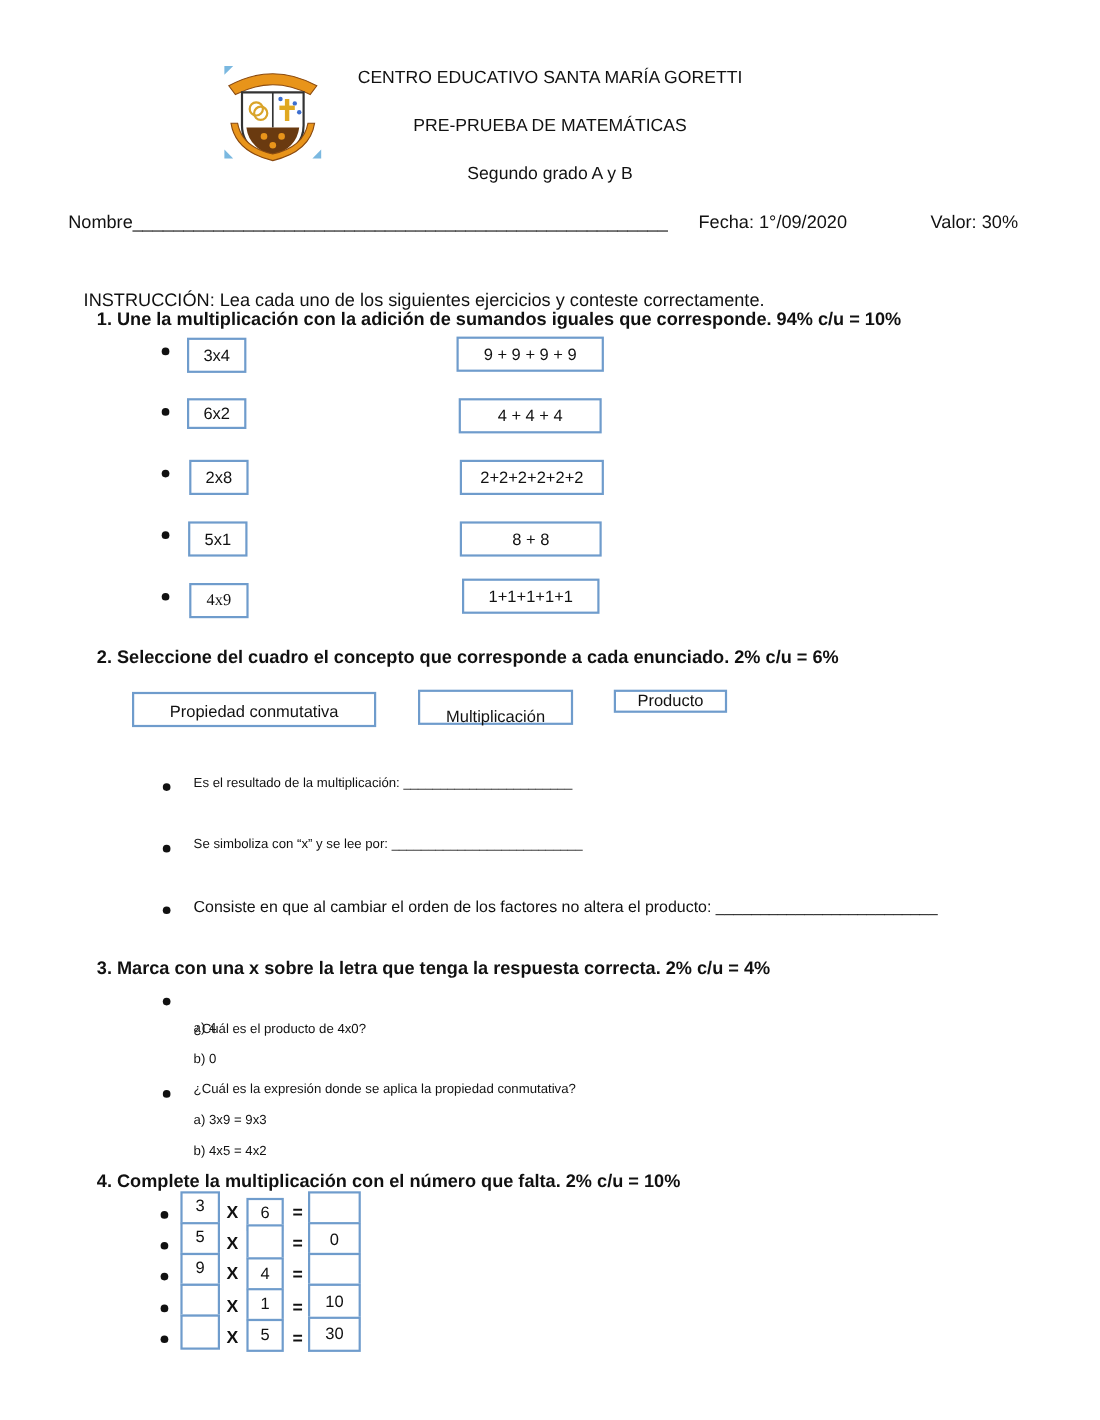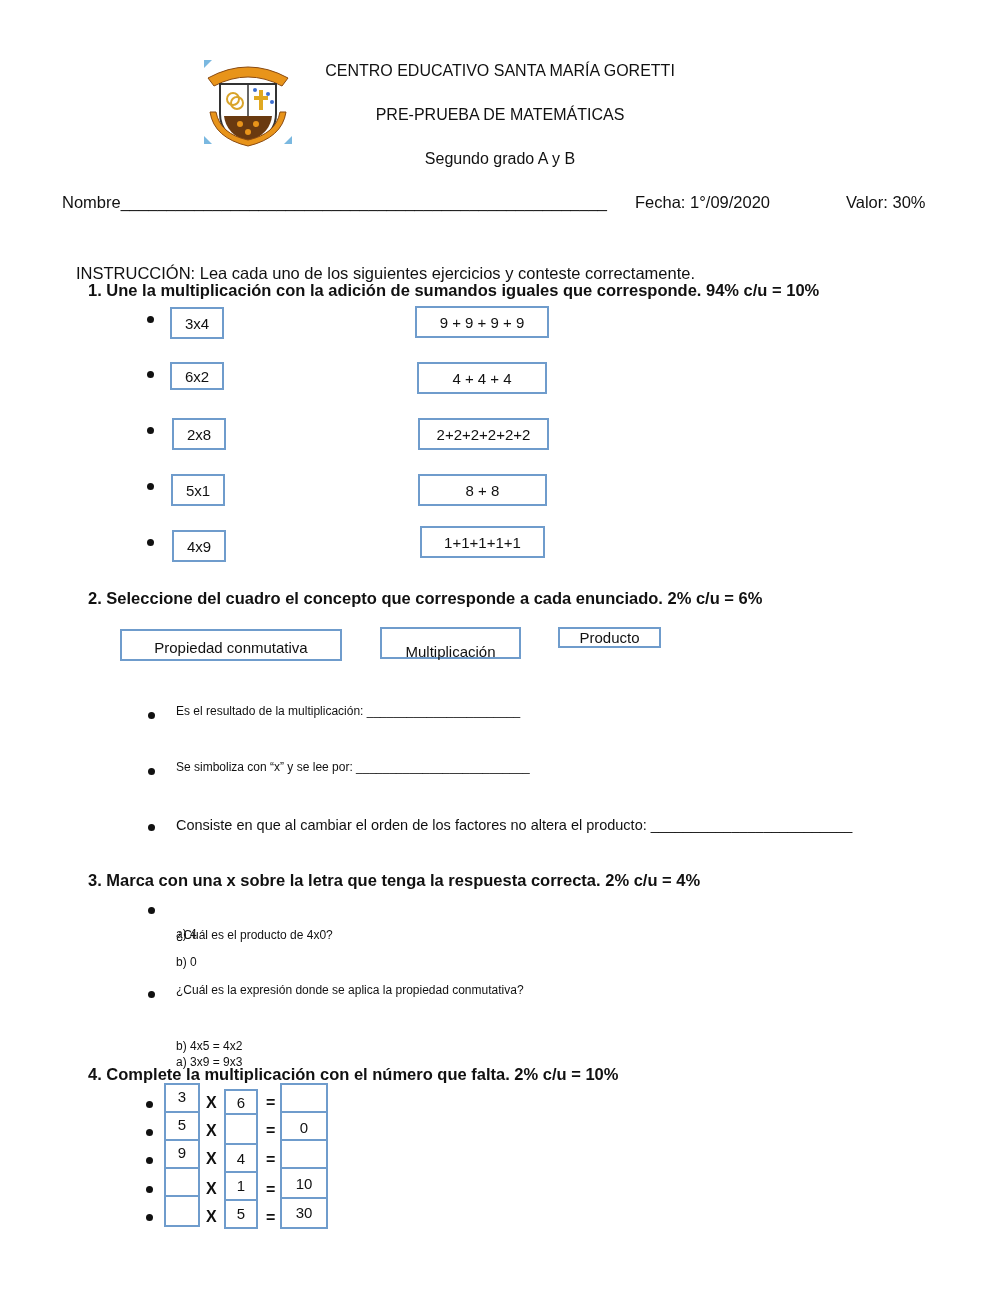--- a/index.html
+++ b/index.html
@@ -74,21 +74,21 @@
 
 <div class="bullet" style="left:147px; top:427px;"></div>
 <div class="box" style="left:172px; top:418px; width:54px; height:32px;">2x8</div>
 <div class="box" style="left:418px; top:418px; width:131px; height:32px;">2+2+2+2+2+2</div>
 
 <div class="bullet" style="left:147px; top:483px;"></div>
 <div class="box" style="left:171px; top:474px; width:54px; height:32px;">5x1</div>
 <div class="box" style="left:418px; top:474px; width:129px; height:32px;">8 + 8</div>
 
 <div class="bullet" style="left:147px; top:539px;"></div>
-<div class="box" style="left:172px; top:530px; width:54px; height:32px;">4x9</div>
+<div class="box" style="left:172px; top:530px; width:54px; height:32px;font-family:Liberation Serif, serif;">4x9</div>
 <div class="box" style="left:420px; top:526px; width:125px; height:32px;">1+1+1+1+1</div>
 
 <div class="q-title" style="left:88px; top:589px;">2.   Seleccione del cuadro el concepto que corresponde a cada enunciado. 2% c/u = 6%</div>
 
 <div class="box bold" style="left:120px; top:629px; width:222px; height:32px; padding-top:4px; font-size:15px;">Propiedad conmutativa</div>
 <div class="box bold" style="left:380px; top:627px; width:141px; height:32px; padding-top:16px; font-size:15px;">Multiplicación</div>
 <div class="box bold" style="left:558px; top:627px; width:103px; height:21px; font-size:15px;">Producto</div>
 
 <div class="bullet" style="left:148px; top:712px;"></div>
 <div class="txt" style="left:176px; top:704px;">Es el resultado de la multiplicación: _______________________</div>
@@ -101,21 +101,21 @@
 
 <div class="q-title" style="left:88px; top:871px;">3.   Marca con una x sobre la letra que tenga la respuesta correcta. 2% c/u = 4%</div>
 
 <div class="bullet" style="left:148px; top:907px;"></div>
 <div class="txt" style="left:176px; top:928px;">¿Cuál es el producto de 4x0?</div>
 <div class="txt" style="left:176px; top:927px;">a)   4</div>
 <div class="txt" style="left:176px; top:955px;">b)   0</div>
 
 <div class="bullet" style="left:148px; top:991px;"></div>
 <div class="txt" style="left:176px; top:983px;">¿Cuál es la expresión donde se aplica la propiedad conmutativa?</div>
-<div class="txt" style="left:176px; top:1011px;margin-top:44px;">a)   3x9 = 9x3</div>
+<div class="txt" style="left:176px; top:1011px;">a)   3x9 = 9x3</div>
 <div class="txt" style="left:176px; top:1039px;">b)   4x5 = 4x2</div>
 
 <div class="q-title" style="left:88px; top:1065px;">4.   Complete la multiplicación con el número que falta.  2% c/u = 10%</div>
 
 <div class="bullet" style="left:146px; top:1101px;"></div>
 <div class="cell" style="left:164px; top:1083px; width:36px; height:30px;">3</div>
 <div class="op" style="left:206px; top:1094px;">X</div>
 <div class="cell" style="left:224px; top:1089px; width:34px; height:30px;">6</div>
 <div class="op" style="left:266px; top:1094px;">=</div>
 <div class="cell" style="left:280px; top:1083px; width:48px; height:30px;"></div>

